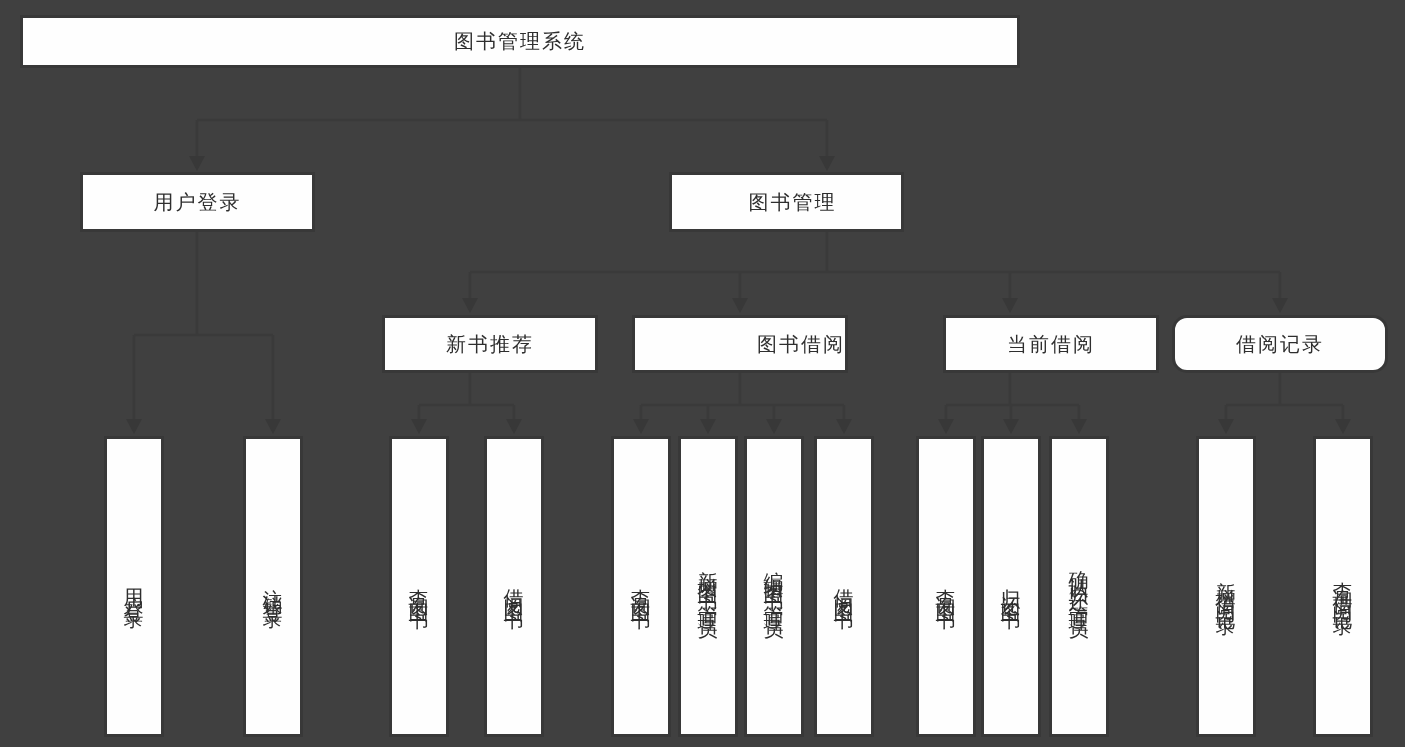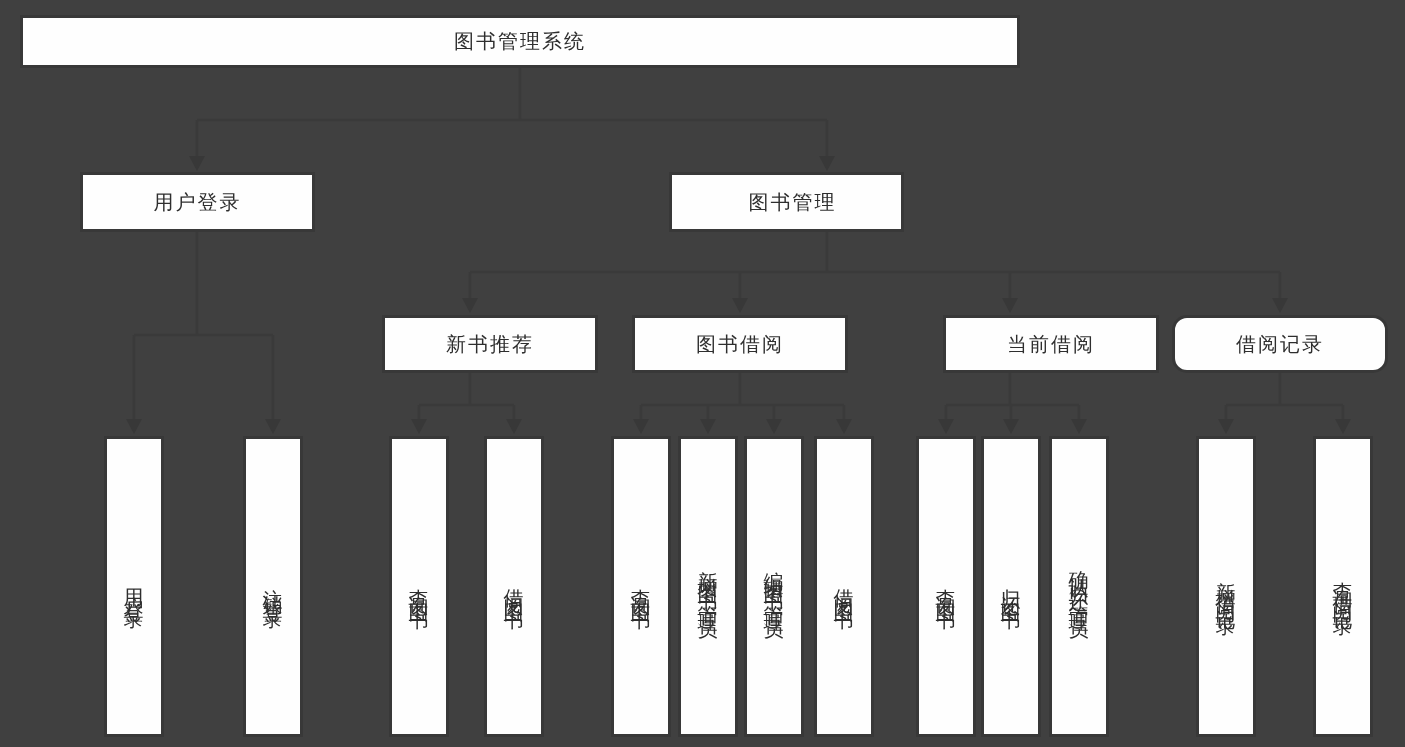--- a/index.html
+++ b/index.html
@@ -111,21 +111,21 @@
   <div class="node lvl2" style="left:80px;">
     <span>用户登录</span>
   </div>
   <div class="node lvl2" style="left:669px;padding-left:12px;">
     <span>图书管理</span>
   </div>
 
   <div class="node lvl3" style="left:362px;margin-left:20px;">
     <span>新书推荐</span>
   </div>
-  <div class="node lvl3" style="left:632px;">
+  <div class="node lvl3" style="left:632px;justify-content:flex-end;">
     <span>图书借阅</span>
   </div>
   <div class="node lvl3" style="left:902px;margin-left:41px;">
     <span>当前借阅</span>
   </div>
   <div class="node lvl3" style="left:1172px;border-radius:15px;">
     <span>借阅记录</span>
   </div>
 
   <div class="node leaf" style="left:104px;">

